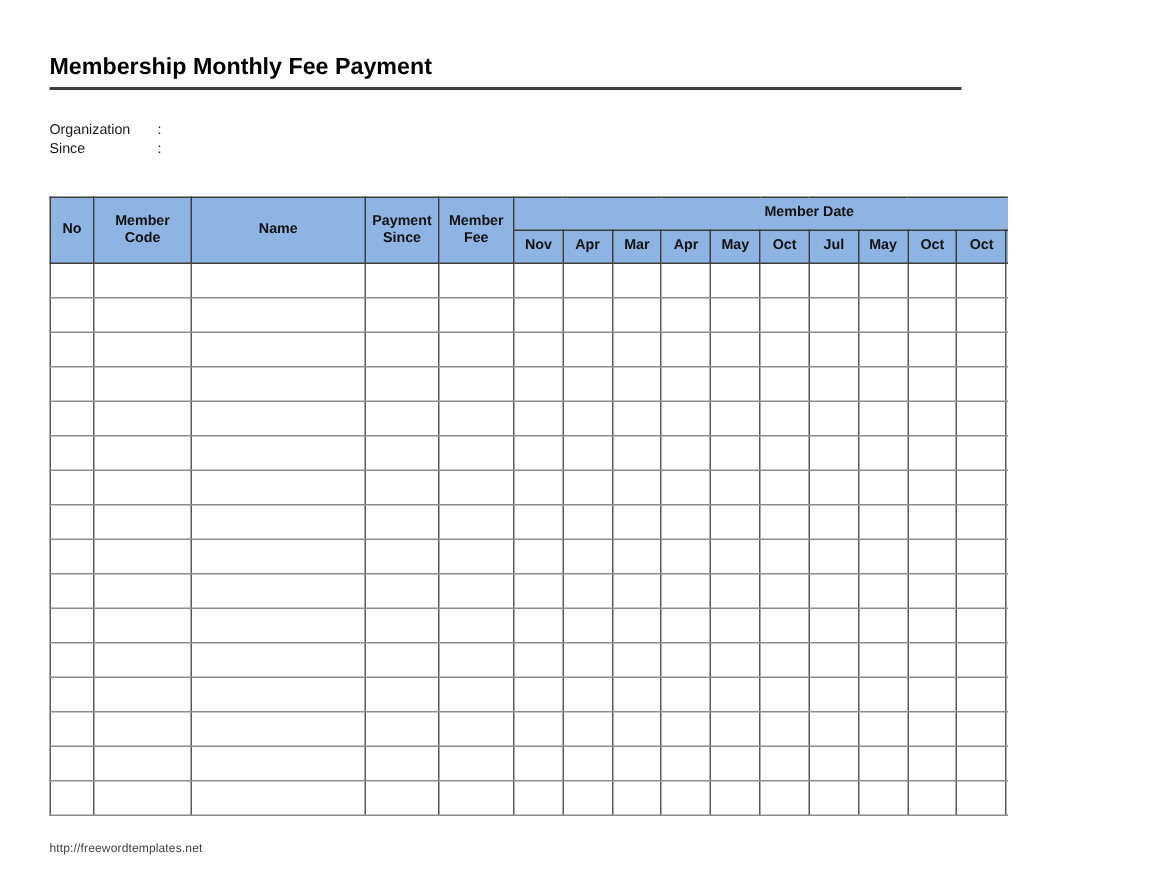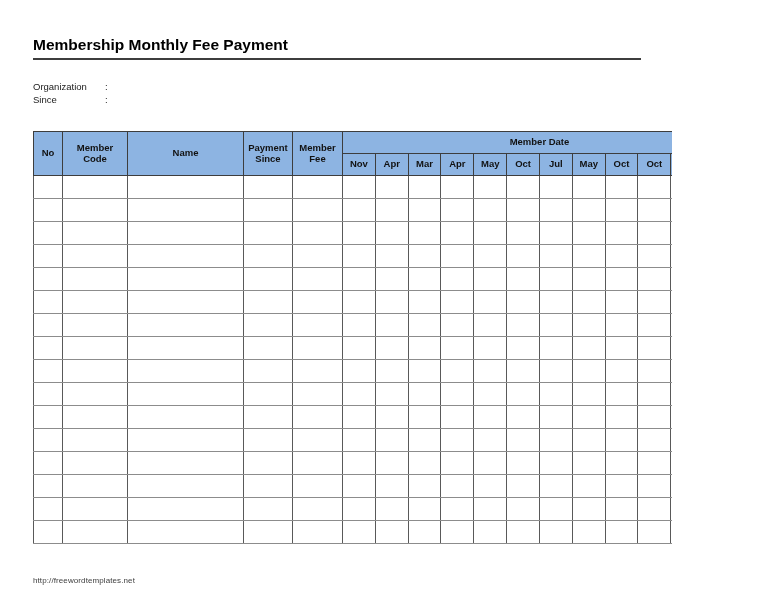--- a/index.html
+++ b/index.html
@@ -41,21 +41,21 @@
   }
   .fee-table tbody tr{height:23px;}
   .fee-table td{
     border-left:1px solid var(--border-mid);
     border-right:1px solid var(--border-mid);
     border-top:1px solid var(--border-light);
     border-bottom:1px solid var(--border-light);
     background:#ffffff;
   }
   .footer{
-    margin-top:32px;font-size:8px;color:var(--footer-text);
+    margin-top:17px;font-size:8px;color:var(--footer-text);
     letter-spacing:.1px;
   }
 </style>
 </head>
 <body>
 
 <div class="page">
 
   <h1 class="doc-title">Membership Monthly Fee Payment</h1>
 

